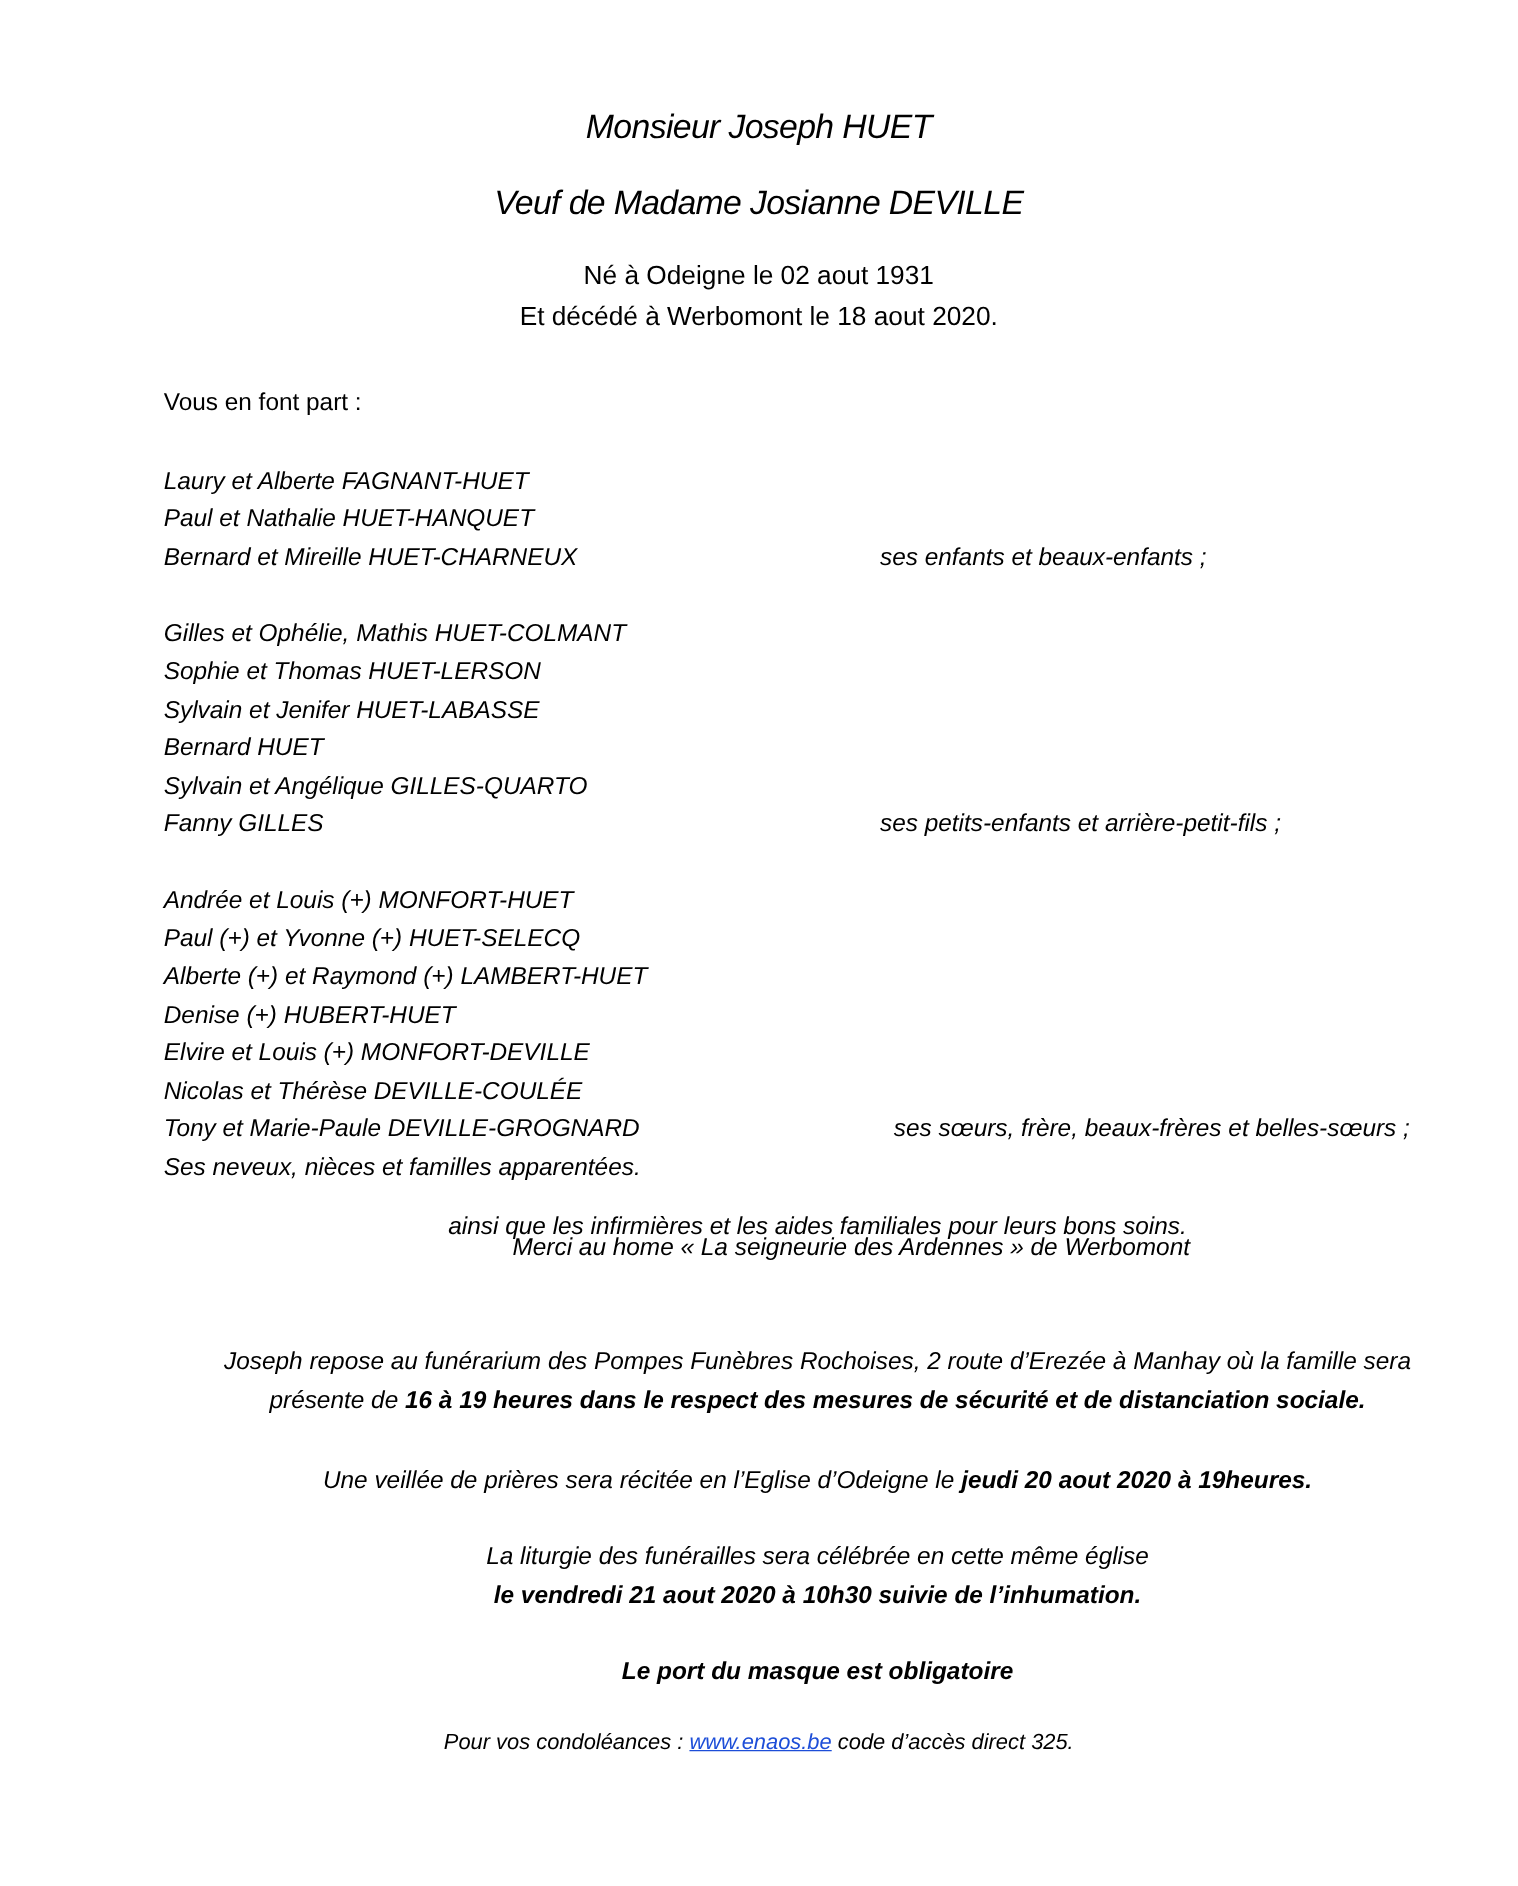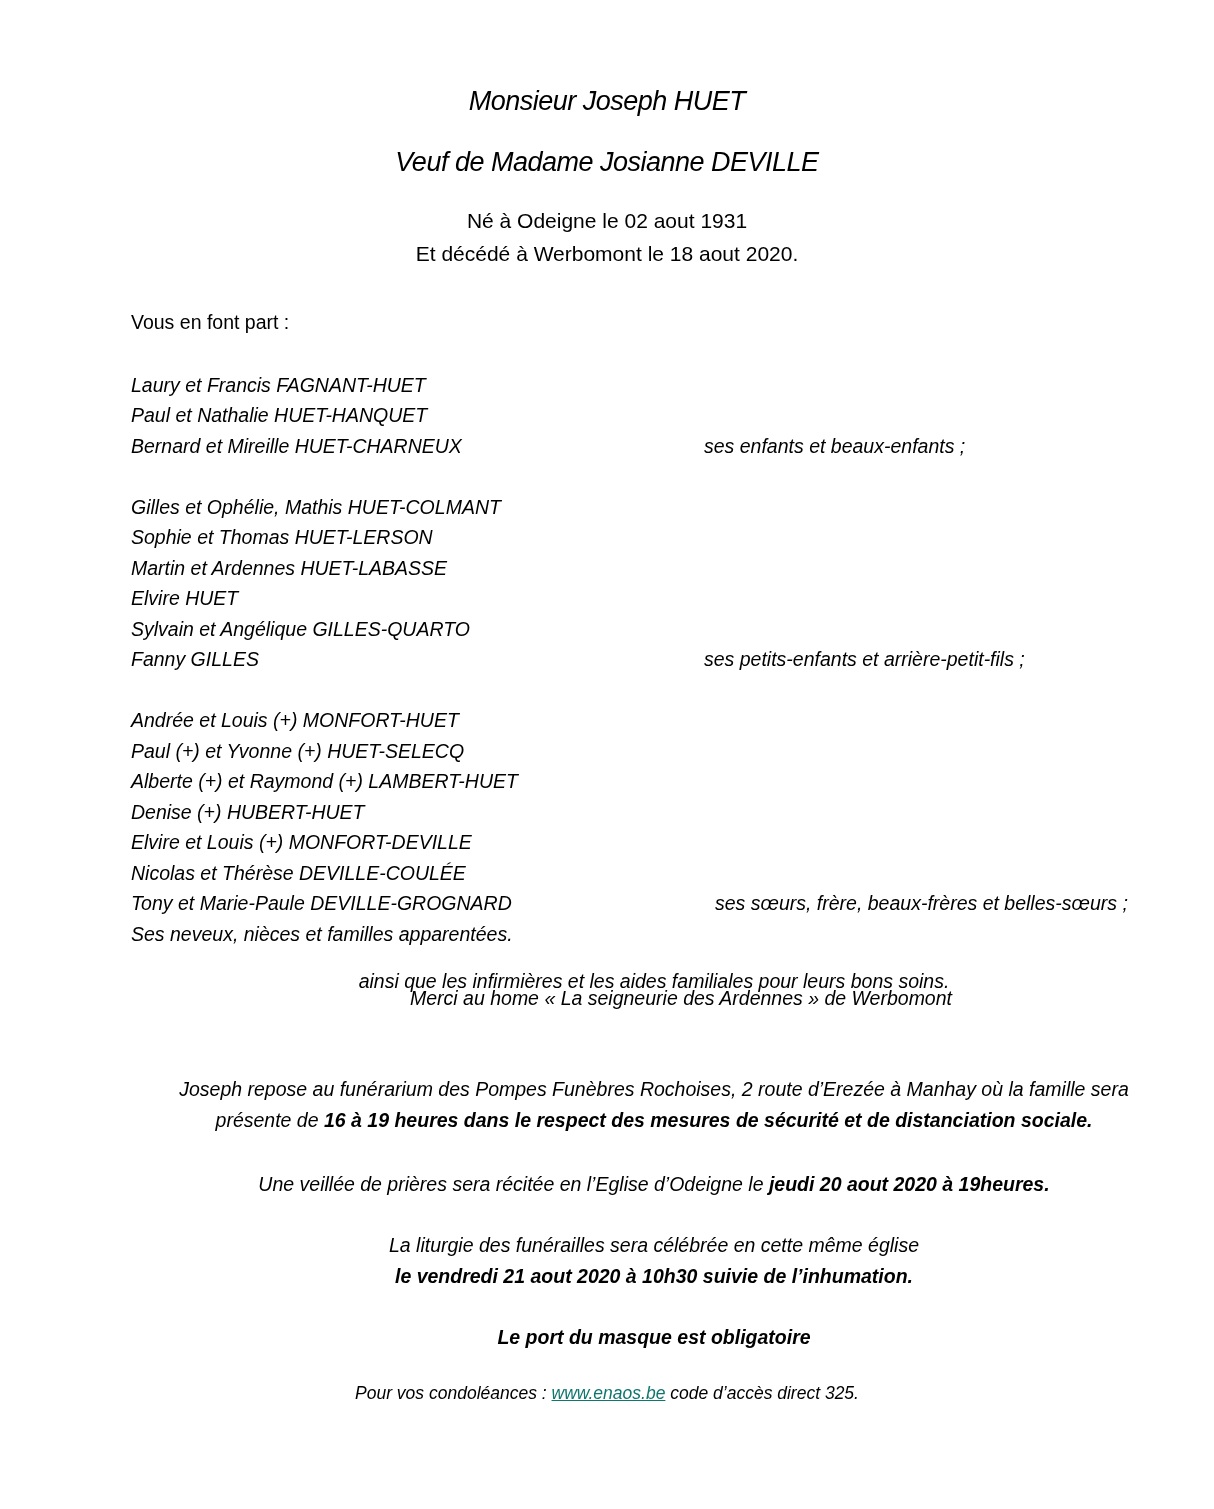--- a/index.html
+++ b/index.html
@@ -8,44 +8,44 @@
   .abs { position: absolute; white-space: nowrap; }
   .center { left: 0; width: 1214px; text-align: center; }
   .title { font-size: 27px; font-weight: normal; font-style: italic; letter-spacing: -0.5px; }
   .sub { font-size: 21px; }
   .body { font-size: 19.5px; margin-left: 47px; }
   .it { font-style: italic; }
   .b { font-weight: bold; }
   .left { left: 84px; }
   .rel { left: 657px; }
   .rel2 { left: 668px; }
-  .link { color: #0f766e; text-decoration: underline; cursor: pointer; }
+  .link { color: #1d4ed8; text-decoration: underline; cursor: pointer; }
   .small { font-size: 17.5px; }
 </style>
 </head>
 <body>
 
 <div>
 
   <div class="abs center title" style="top:86px;">Monsieur Joseph HUET</div>
   <div class="abs center title" style="top:147px;">Veuf de Madame Josianne DEVILLE</div>
   <div class="abs center sub" style="top:209px;">Né à Odeigne le 02 aout 1931</div>
   <div class="abs center sub" style="top:242px;">Et décédé à Werbomont le 18 aout 2020.</div>
 
   <div class="abs left body" style="top:311px;">Vous en font part :</div>
 
-  <div class="abs left body it" style="top:374px;">Laury et Francis FAGNANT-HUET</div>
+  <div class="abs left body it" style="top:374px;">Laury et Alberte FAGNANT-HUET</div>
   <div class="abs left body it" style="top:404px;">Paul et Nathalie HUET-HANQUET</div>
   <div class="abs left body it" style="top:435px;">Bernard et Mireille HUET-CHARNEUX</div>
   <div class="abs rel body it" style="top:435px;">ses enfants et beaux-enfants ;</div>
 
   <div class="abs left body it" style="top:496px;">Gilles et Ophélie, Mathis HUET-COLMANT</div>
   <div class="abs left body it" style="top:526px;">Sophie et Thomas HUET-LERSON</div>
-  <div class="abs left body it" style="top:557px;">Martin et Ardennes HUET-LABASSE</div>
-  <div class="abs left body it" style="top:587px;">Elvire HUET</div>
+  <div class="abs left body it" style="top:557px;">Sylvain et Jenifer HUET-LABASSE</div>
+  <div class="abs left body it" style="top:587px;">Bernard HUET</div>
   <div class="abs left body it" style="top:618px;">Sylvain et Angélique GILLES-QUARTO</div>
   <div class="abs left body it" style="top:648px;text-align:center;">Fanny GILLES</div>
   <div class="abs rel body it" style="top:648px;">ses petits-enfants et arrière-petit-fils ;</div>
 
   <div class="abs left body it" style="top:709px;">Andrée et Louis (+) MONFORT-HUET</div>
   <div class="abs left body it" style="top:740px;">Paul (+) et Yvonne (+) HUET-SELECQ</div>
   <div class="abs left body it" style="top:770px;">Alberte (+) et Raymond (+) LAMBERT-HUET</div>
   <div class="abs left body it" style="top:801px;">Denise (+) HUBERT-HUET</div>
   <div class="abs left body it" style="top:831px;">Elvire et Louis (+) MONFORT-DEVILLE</div>
   <div class="abs left body it" style="top:862px;">Nicolas et Thérèse DEVILLE-COULÉE</div>

